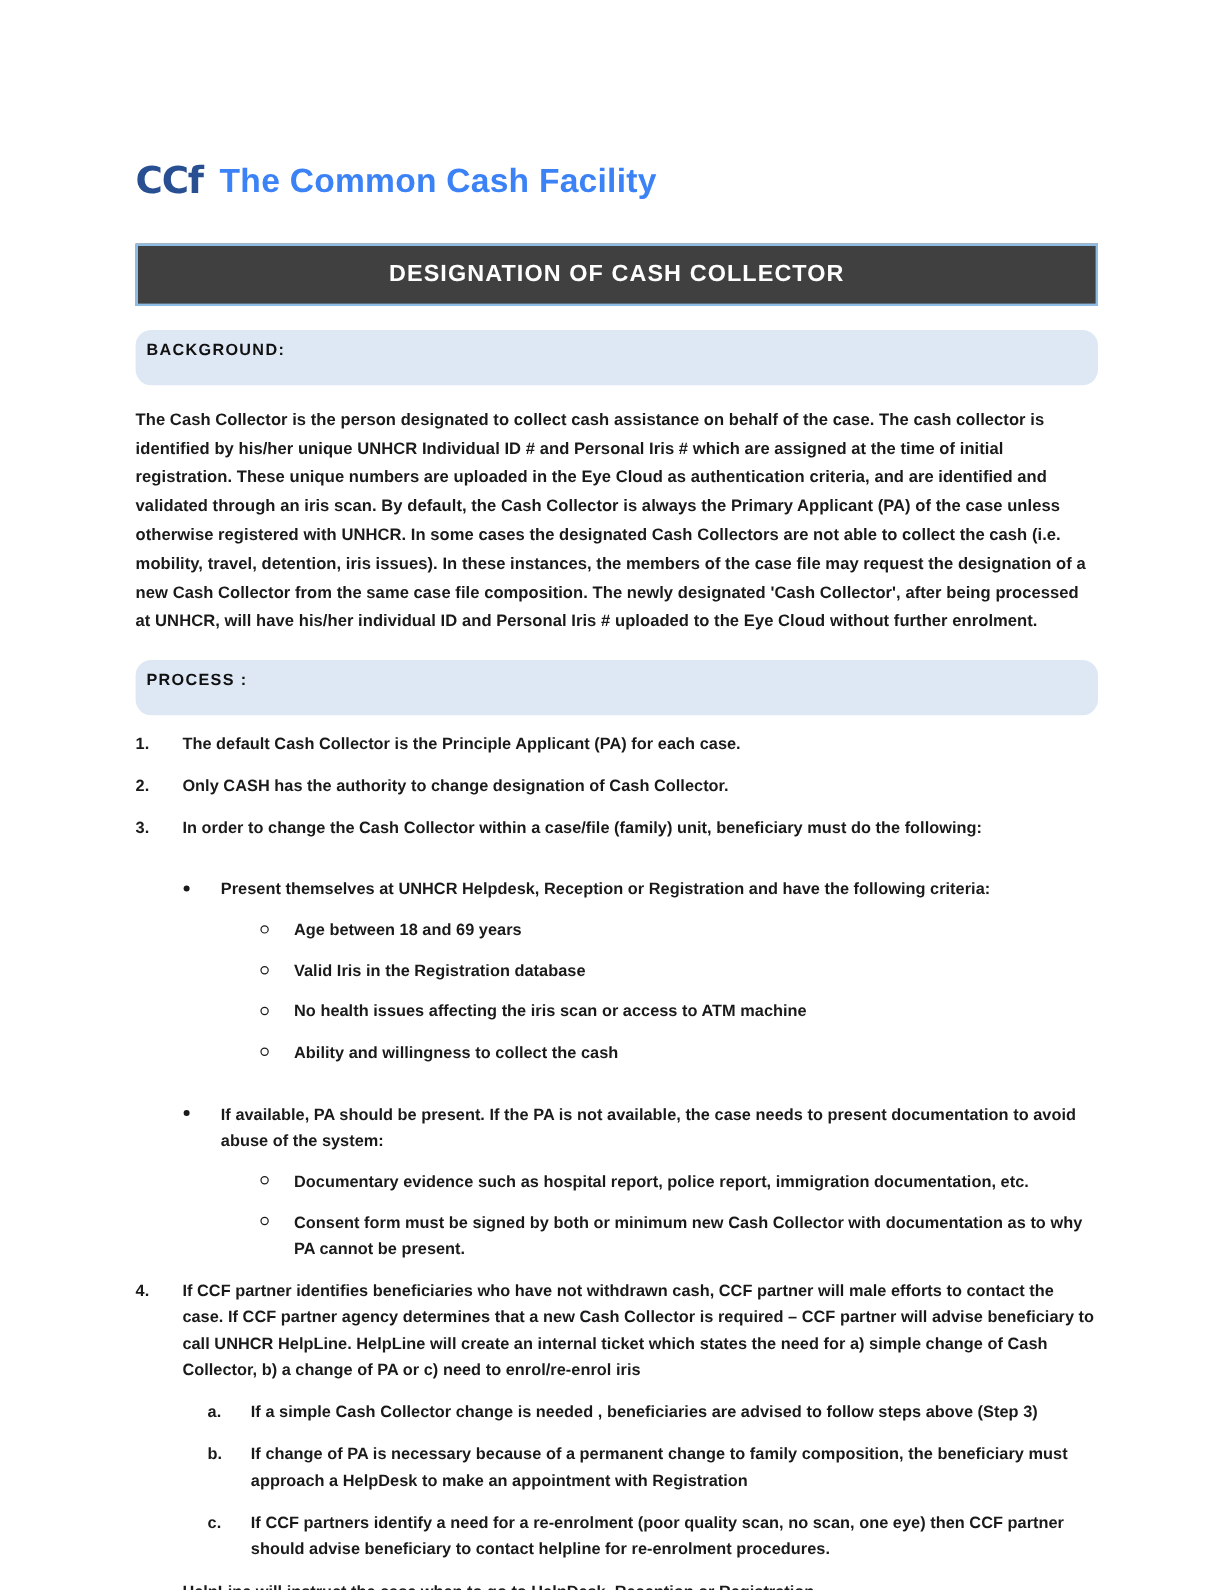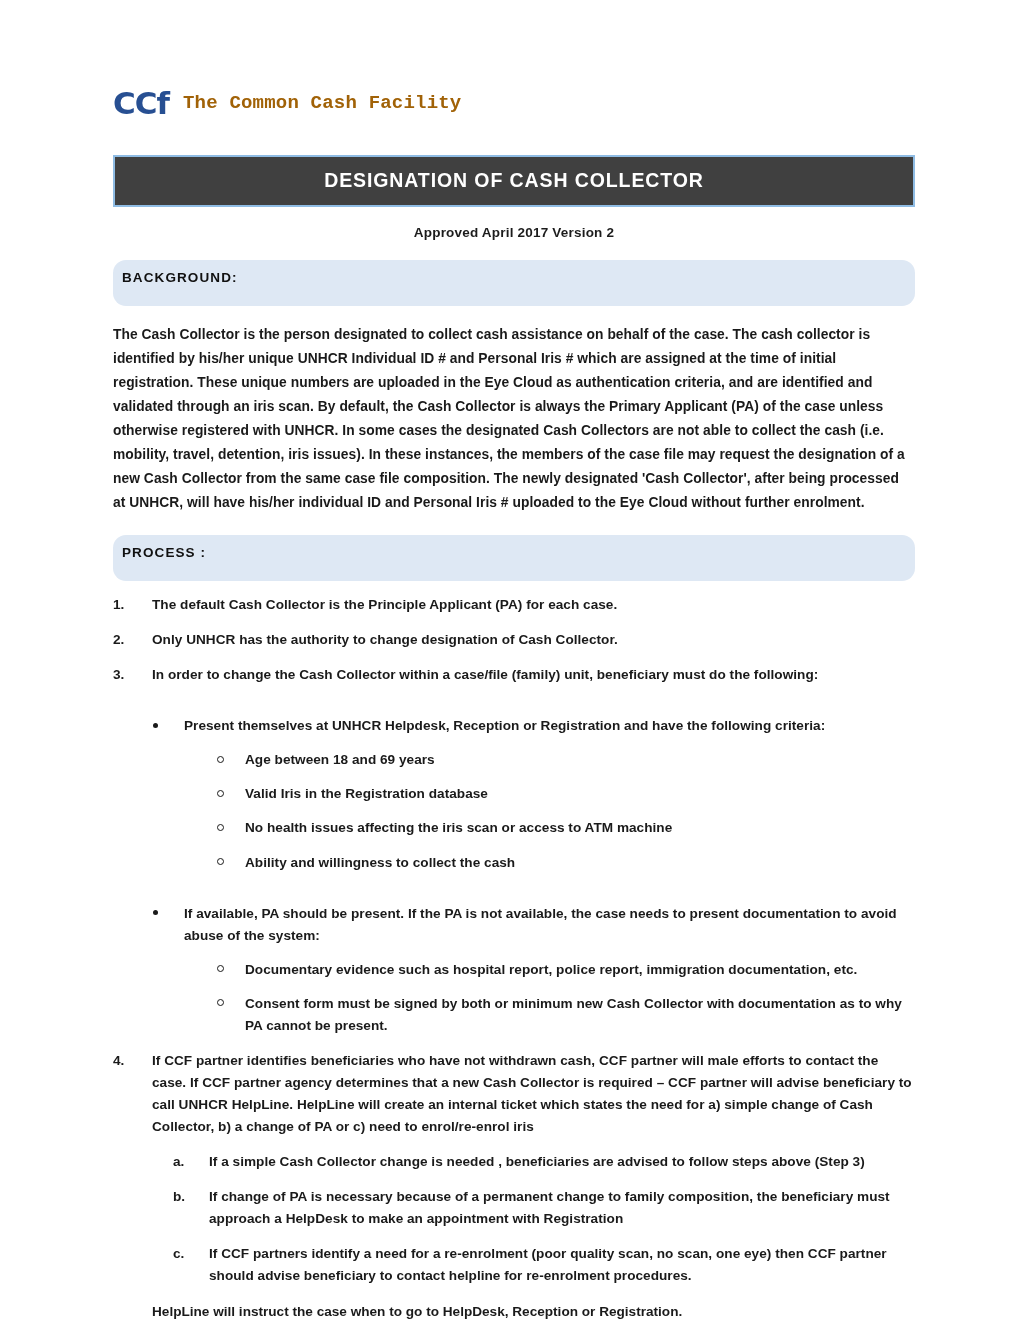--- a/index.html
+++ b/index.html
@@ -26,39 +26,39 @@
 
   .content {
     position: absolute;
     left: 113px;
     top: 0;
     width: 802px;
   }
 
   
   .logo-block {
-    padding-top: 72px;
+    padding-top: 120px;
     height: 62px;
     display: flex;
     align-items: center;
     gap: 14px;
   }
   .logo-mark {
     font-family: "DejaVu Sans", sans-serif;
     font-size: 31px;
     font-weight: 700;
     color: #274F92;
     letter-spacing: -1px;
     line-height: 1;
   }
   .logo-text {
-    font-family: Liberation Mono, monospace;
-    font-size: 19px;
-    font-weight: 700;
-    color: #a16207;
+    font-family: Liberation Sans, sans-serif;
+    font-size: 28px;
+    font-weight: 700;
+    color: #3b82f6;
     letter-spacing: 0.2px;
     line-height: 1;
   }
 
   
   .title-banner {
     margin-top: 21px;
     background: #404040;
     border: 2px solid #8FBCE4;
     box-sizing: border-box;
@@ -201,41 +201,40 @@
 
     <div class="logo-block">
       <span class="logo-mark">CCf</span>
       <span class="logo-text">The Common Cash Facility</span>
     </div>
 
     <div class="title-banner">
       <div class="title-main">DESIGNATION OF CASH COLLECTOR</div>
     </div>
 
-    <div class="approved-line">Approved April 2017   Version 2</div>
 
     <div class="section-band">
       <span class="section-band-label">BACKGROUND:</span>
     </div>
     <div class="para">The Cash Collector is the person designated to collect cash assistance on behalf of the case. The cash collector is identified by his/her unique UNHCR Individual ID # and Personal Iris # which are assigned at the time of initial registration. These unique numbers are uploaded in the Eye Cloud as authentication criteria, and are identified and validated through an iris scan.  By default, the Cash Collector is always the Primary Applicant (PA) of the case unless otherwise registered with UNHCR. In some cases the designated Cash Collectors are not able to collect the cash (i.e. mobility, travel, detention, iris issues). In these instances, the members of the case file may request the designation of a new Cash Collector from the same case file composition.  The newly designated 'Cash Collector', after being processed at UNHCR, will have his/her individual ID and Personal Iris # uploaded to the Eye Cloud without further enrolment.</div>
 
     <div class="section-band">
       <span class="section-band-label">PROCESS :</span>
     </div>
 
     <div class="list">
 
       <div class="row lvl1">
         <span class="marker">1.</span>
         <span class="row-text">The default Cash Collector is the Principle Applicant (PA) for each case.</span>
       </div>
 
       <div class="row lvl1">
         <span class="marker">2.</span>
-        <span class="row-text">Only UNHCR has the authority to change designation of Cash Collector.</span>
+        <span class="row-text">Only CASH has the authority to change designation of Cash Collector.</span>
       </div>
 
       <div class="row lvl1">
         <span class="marker">3.</span>
         <span class="row-text">In order to change the Cash Collector within a case/file (family) unit, beneficiary must do the following:</span>
       </div>
 
       <div class="row lvl2">
         <span class="marker"><span class="dot"></span></span>
         <span class="row-text">Present themselves at UNHCR Helpdesk, Reception or Registration and have the following criteria:</span>

